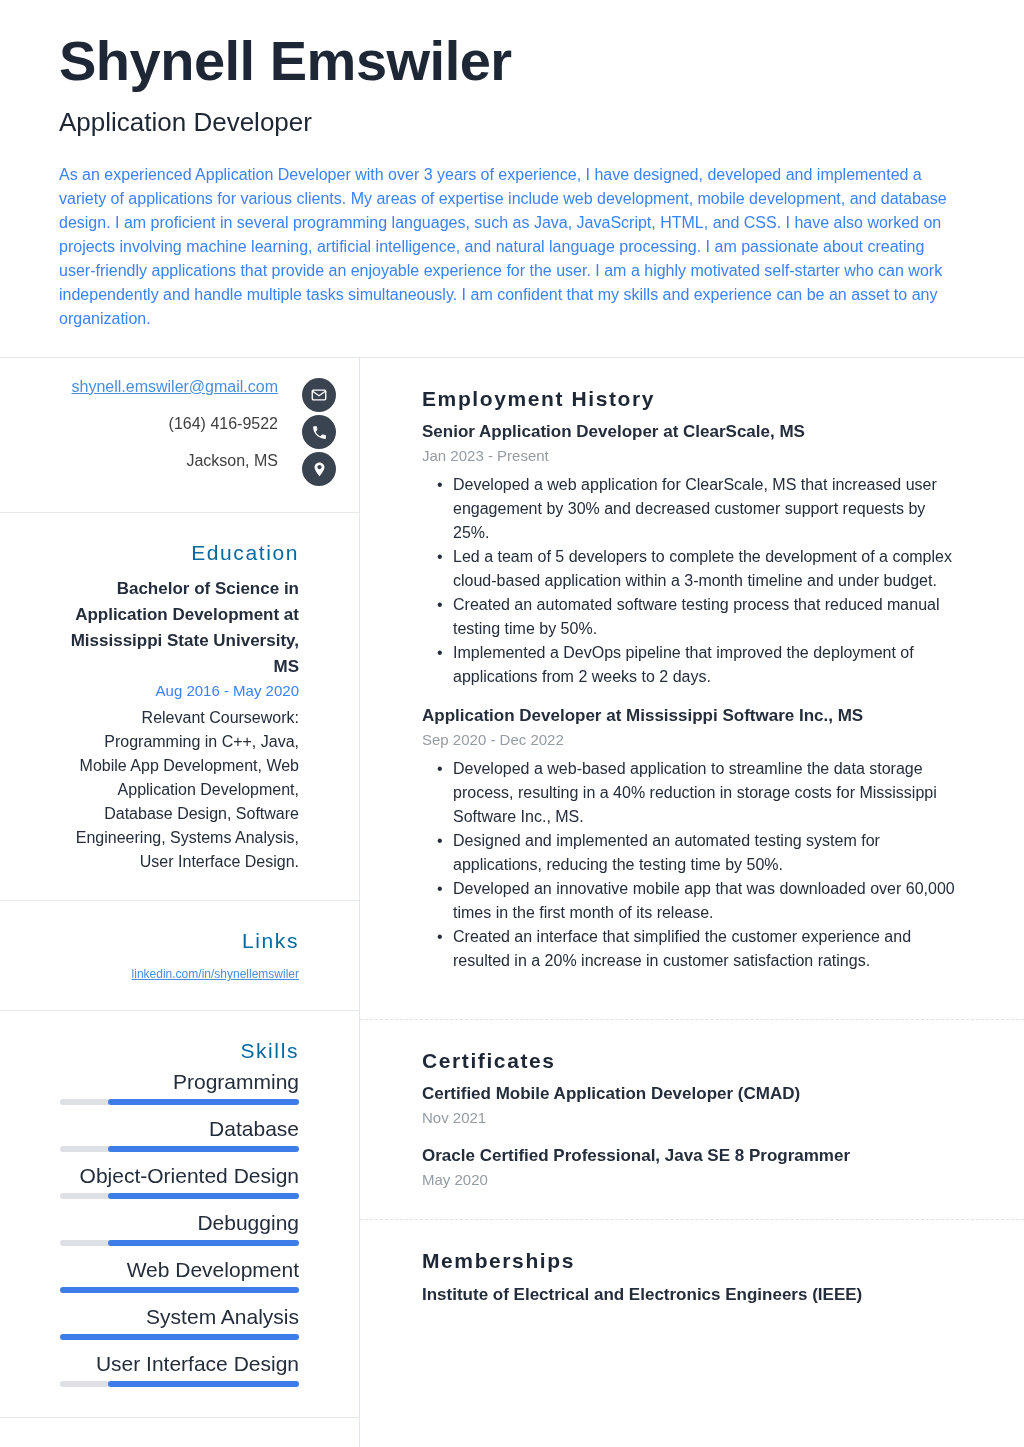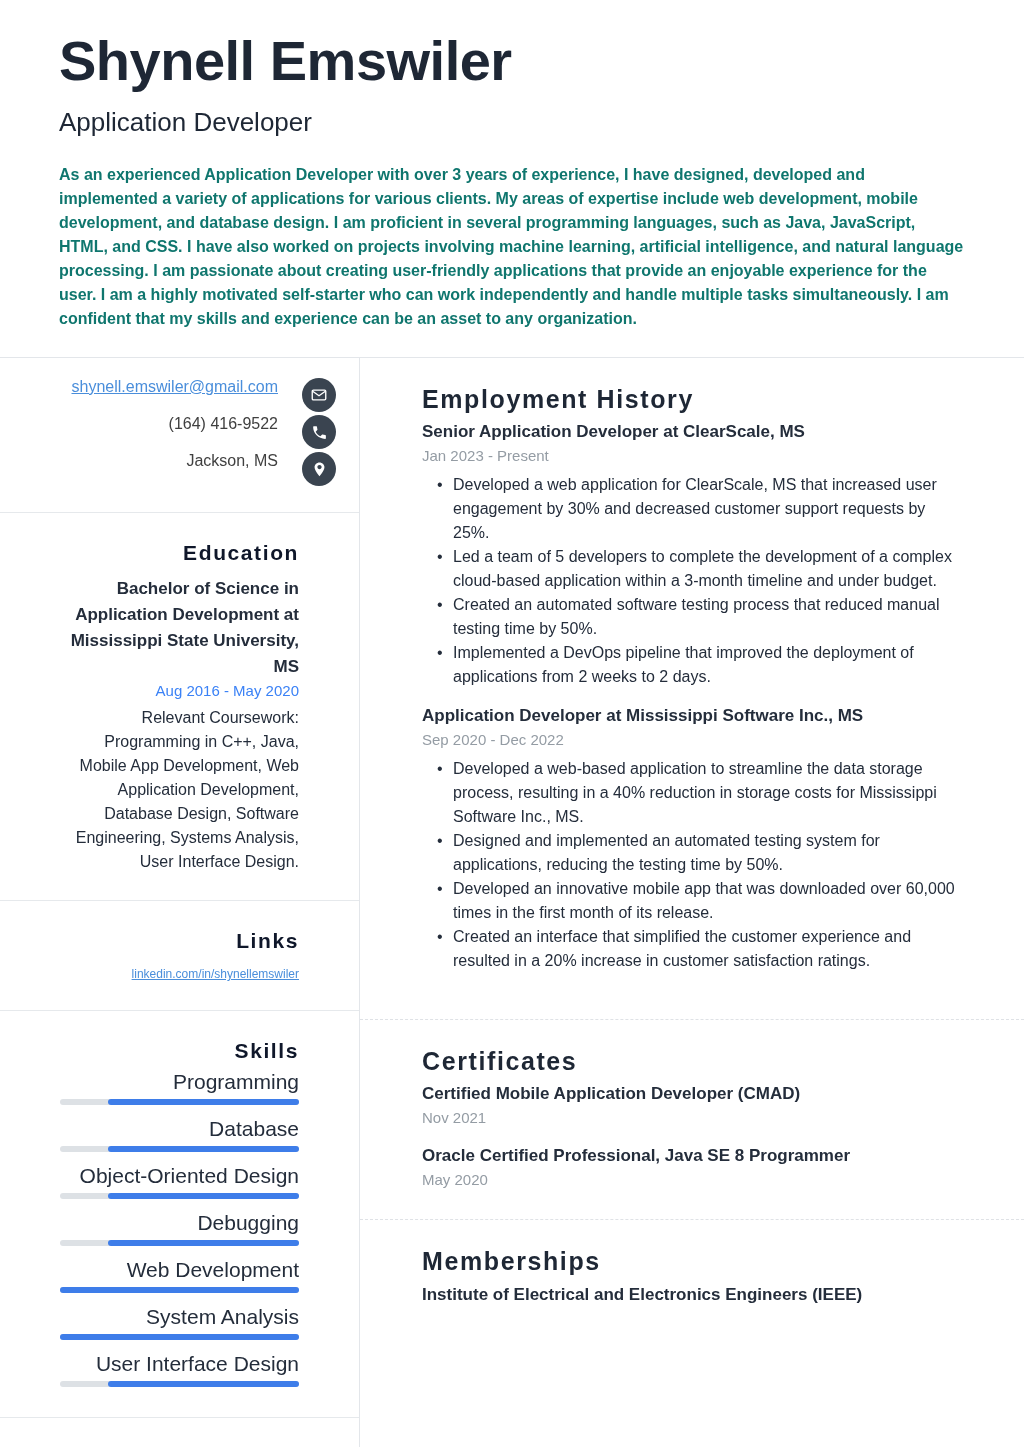--- a/index.html
+++ b/index.html
@@ -10,21 +10,21 @@
     height: 1447px;
     background: #fff;
     font-family: "Liberation Sans", sans-serif;
     color: #1f2937;
     overflow: hidden;
   }
   
   .header { height: 358px; border-bottom: 1px solid #e3e6ea; padding: 30px 60px 0 59px; }
   .name { font-size: 56px; font-weight: 600; color: #1e2735; letter-spacing: -0.5px; line-height: 62px; }
   .job-title { font-size: 26px; font-weight: 400; color: #1e2735; margin-top: 14px; line-height: 32px; }
-  .summary { font-size: 16px; line-height: 24px; color: #0f766e; margin-top: 25px; width: 905px; font-weight: bold; }
+  .summary { font-size: 16px; line-height: 24px; color: #3b82f6; margin-top: 25px; width: 905px; }
 
   
   .columns { display: flex; height: 1089px; }
   .sidebar { width: 360px; border-right: 1px solid #e3e6ea; flex: 0 0 360px; }
   .main { flex: 1; }
 
   
   .sb-section { border-bottom: 1px solid #e6e9ec; text-align: right; }
   .sb-contact { height: 155px; padding: 20px 23px 0 40px; }
   .sb-education { height: 388px; padding: 27px 60px 0 55px; }
@@ -34,36 +34,36 @@
   .contact-row { display: flex; justify-content: flex-end; align-items: flex-start; height: 34px; margin-bottom: 3px; gap: 17px; }
   .contact-text { font-size: 16px; color: #404040; margin-right: 7px; }
   a.link { color: #4a8edb; text-decoration: underline; }
   .icon-circle {
     width: 34px; height: 34px; border-radius: 50%;
     background: #3a4450; display: inline-flex; align-items: center; justify-content: center;
     flex: 0 0 34px;
   }
   .icon-circle svg { display: block; }
 
-  .sb-heading { font-size: 21px; font-weight: 700; color: #0f172a; letter-spacing: 1.6px; line-height: 26px; }
+  .sb-heading { font-size: 21px; font-weight: 400; color: #0369a1; letter-spacing: 1.6px; line-height: 26px; }
   .degree { font-size: 17px; font-weight: 700; color: #242d3b; line-height: 26px; margin-top: 10px; }
   .edu-dates { font-size: 15px; color: #3b82f6; line-height: 20px; margin-top: 1px; }
   .coursework { font-size: 16px; color: #242d3b; line-height: 24px; margin-top: 5px; }
   .sb-link-row { margin-top: 10px; font-size: 12px; line-height: 20px; }
 
   .skill-row { margin-top: 8px; }
   .skill-label { font-size: 21px; color: #242d3b; line-height: 20px; }
   .skill-bar { margin-top: 7px; height: 6px; border-radius: 3px; background: #dde1e5; display: flex; justify-content: flex-end; margin-bottom: 14px; }
   .skill-fill { height: 6px; border-radius: 3px; background: #3e7de9; }
 
   
   .main-section { padding: 28px 59px 0 62px; }
   .sec-employment { height: 662px; border-bottom: 1px dashed #dfe2e6; }
   .sec-certificates { height: 200px; border-bottom: 1px dashed #dfe2e6; }
-  .main-heading { font-size: 25px; font-weight: 700; color: #1e2735; letter-spacing: 1.6px; line-height: 26px; }
+  .main-heading { font-size: 21px; font-weight: 700; color: #1e2735; letter-spacing: 1.6px; line-height: 26px; }
   .item-title { font-size: 17px; font-weight: 700; color: #242d3b; line-height: 22px; }
   .item-dates { font-size: 15px; color: #949ca4; line-height: 20px; margin-top: 3px; }
   .job { margin-top: 9px; }
   .job + .job { margin-top: 16px; }
   .bullets { list-style: none; margin-top: 7px; margin-left: 15px; }
   .bullets li { position: relative; padding-left: 16px; font-size: 16px; line-height: 24px; color: #242d3b; }
   .bullets li::before { content: "\2022"; position: absolute; left: 0; color: #242d3b; }
   .cert-item { margin-top: 9px; }
   .cert-item + .cert-item { margin-top: 17px; }
   .member-item { margin-top: 10px; }

